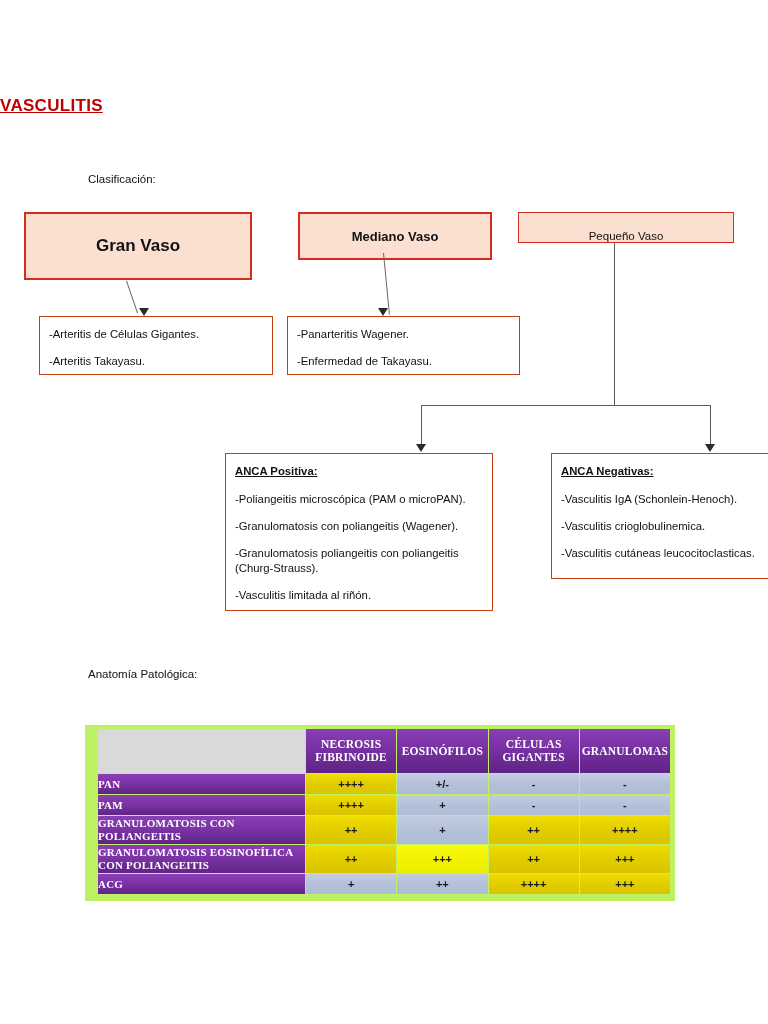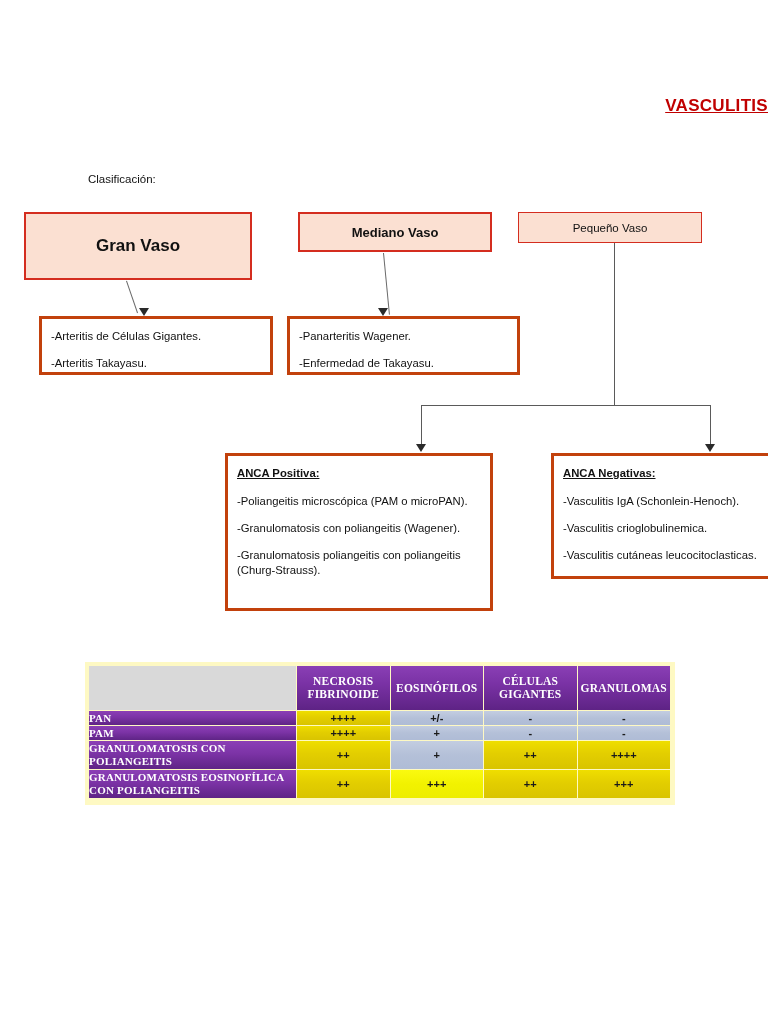--- a/index.html
+++ b/index.html
@@ -15,21 +15,21 @@
     color: #000000;
     overflow: hidden;
   }
 
   
   #doc-title {
     position: absolute;
     left: 0;
     top: 96px;
     width: 768px;
-    text-align: right;
+    text-align: left;
     font-size: 17px;
     font-weight: bold;
     color: #C00000;
     text-decoration: underline;
     letter-spacing: 0.3px;
   }
 
   
   .section-label {
     position: absolute;
@@ -51,34 +51,35 @@
     justify-content: center;
     text-align: center;
     color: #111;
   }
   #box-gran-vaso {
     left: 24px; top: 212px; width: 228px; height: 68px;
     font-size: 17px; font-weight: bold;
     border-width: 2.5px;
   }
   #box-mediano-vaso {
-    left: 298px; top: 212px; width: 194px; height: 40px;
+    left: 298px; top: 212px; width: 194px; height: 48px;
     font-size: 13px; font-weight: bold;
     border-width: 2.5px;
   }
   #box-pequeno-vaso {
-    left: 518px; top: 212px; width: 184px; height: 31px;
+    left: 518px; top: 212px; width: 216px; height: 31px;
     font-size: 11.5px; font-weight: normal;
     border-width: 1.2px;
+    align-items: flex-end;
   }
 
   
   .black-box {
     position: absolute;
-    border: 3px solid #c2410c;
+    border: 1px solid #c2410c;
     box-sizing: border-box;
     background: #ffffff;
     padding: 10px 9px 8px 9px;
   }
   .black-box p {
     margin: 0 0 12px 0;
     font-size: 11.3px;
     line-height: 1.32;
     color: #111;
   }
@@ -112,24 +113,24 @@
     position: absolute;
     background: #6A6A6A;
     transform-origin: top left;
     width: 1.3px;
   }
 
   
   #patho-table-wrap {
     position: absolute;
     left: 85px;
-    top: 662px;
+    top: 725px;
     width: 590px;
-    background: #fef9c3;
-    padding: 3px 4px 6px 3px;
+    background: #bef264;
+    padding: 3px 4px 6px 12px;
     box-sizing: border-box;
   }
   table#patho-table {
     border-collapse: separate;
     border-spacing: 1px 1px;
     width: 100%;
     table-layout: fixed;
   }
   table#patho-table th, table#patho-table td {
     padding: 0;
@@ -172,21 +173,21 @@
   }
   td.cell.blue {
     background: linear-gradient(to bottom, #C3CDE1 0%, #B4C0D8 50%, #AFBCD6 100%);
   }
   td.cell.yellow {
     background: linear-gradient(to bottom, #EFDE00 0%, #E3CE00 45%, #D9C400 100%);
   }
   td.cell.yellow-bright {
     background: linear-gradient(to bottom, #FAFA10 0%, #F2F200 50%, #EDED00 100%);
   }
-  tr.r1 td, tr.r2 td, tr.r5 td, tr.r6 td { height: 14px; }
+  tr.r1 td, tr.r2 td, tr.r5 td, tr.r6 td { height: 20px; }
   tr.r3 td, tr.r4 td { height: 28px; }
 </style>
 </head>
 <body>
 
 <div id="doc-title">VASCULITIS</div>
 
 <div class="section-label" id="label-clasificacion">Clasificación:</div>
 
 <div class="red-box" id="box-gran-vaso">
@@ -220,20 +221,21 @@
 <div class="black-box" id="box-med-list">
   <p>-Panarteritis Wagener.</p>
   <p>-Enfermedad de Takayasu.</p>
 </div>
 
 <div class="black-box" id="box-anca-pos">
   <p class="box-heading">ANCA Positiva:</p>
   <p>-Poliangeitis microscópica (PAM o microPAN).</p>
   <p>-Granulomatosis con poliangeitis (Wagener).</p>
   <p>-Granulomatosis poliangeitis con poliangeitis (Churg-Strauss).</p>
+  <p>-Vasculitis limitada al riñón.</p>
 </div>
 
 <div class="black-box" id="box-anca-neg">
   <p class="box-heading">ANCA Negativas:</p>
   <p>-Vasculitis IgA (Schonlein-Henoch).</p>
   <p>-Vasculitis crioglobulinemica.</p>
   <p>-Vasculitis cutáneas leucocitoclasticas.</p>
 </div>
 
 <div class="section-label" id="label-anatomia">Anatomía Patológica:</div>
@@ -271,15 +273,22 @@
           <td class="cell yellow">++</td>
           <td class="cell yellow">++++</td>
         </tr>
         <tr class="r4">
           <td class="row-label">GRANULOMATOSIS EOSINOFÍLICA CON POLIANGEITIS</td>
           <td class="cell yellow">++</td>
           <td class="cell yellow-bright">+++</td>
           <td class="cell yellow">++</td>
           <td class="cell yellow">+++</td>
         </tr>
+        <tr class="r5">
+          <td class="row-label">ACG</td>
+          <td class="cell blue">+</td>
+          <td class="cell blue">++</td>
+          <td class="cell yellow">++++</td>
+          <td class="cell yellow">+++</td>
+        </tr>
       </tbody>
   </table>
 </div>
 
 </body></html>

